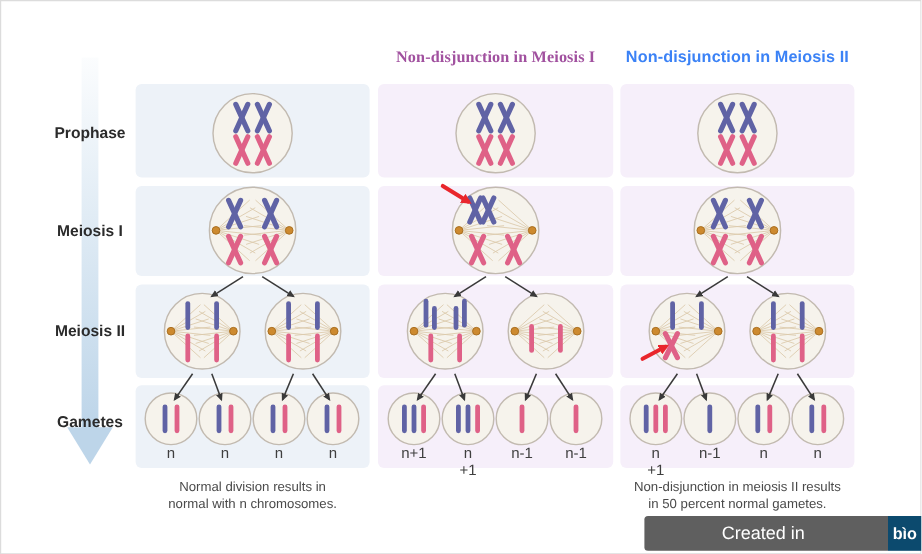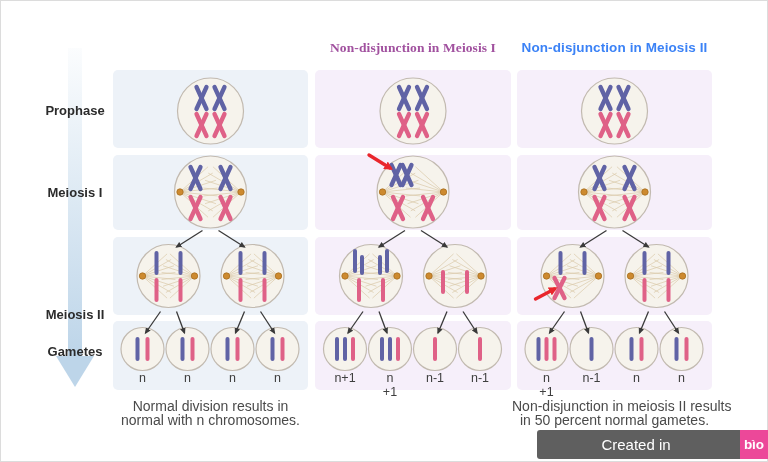--- a/index.html
+++ b/index.html
@@ -16,34 +16,34 @@
   .col-header{position:absolute;top:40px;font-size:13.5px;font-weight:bold;text-align:center;letter-spacing:.1px;}
   .h1{left:113px;width:195px;}
   .h2{left:310px;width:206px;font-family:Liberation Serif, serif;}
   .h3{left:512px;width:205px;}
   
   .panel{position:absolute;border-radius:5px;}
   .c1{left:113px;width:195px;} .c2{left:315px;width:196px;} .c3{left:517px;width:195px;}
   .r1{top:70px;height:78px;} .r2{top:155px;height:75px;} .r3{top:237px;height:78px;} .r4{top:321px;height:69px;}
   
   .row-label{position:absolute;left:14px;width:122px;text-align:center;font-size:13px;font-weight:bold;color:#2b2b2b;}
-  .rl1{top:103px;} .rl2{top:185px;} .rl3{top:268px;margin-top:39px;} .rl4{top:344px;}
+  .rl1{top:103px;} .rl2{top:185px;} .rl3{top:268px;} .rl4{top:344px;}
   
   .diagram-svg{position:absolute;left:0;top:0;width:768px;height:462px;pointer-events:none;}
   .diagram-svg text{font-family:"Liberation Sans",sans-serif;}
   
-  .caption{position:absolute;top:399px;font-size:14px;line-height:14px;color:#4a4a4a;text-align:center;}
+  .caption{position:absolute;top:399px;font-size:11px;line-height:14px;color:#4a4a4a;text-align:center;}
   .caption div{white-space:nowrap;}
   .cap1{left:113px;width:195px;} .cap2{left:310px;width:206px;} .cap3{left:512px;width:205px;}
   
   .badge{position:absolute;left:537px;top:430px;width:231px;height:29px;display:flex;}
   .badge-main{flex:1;background:#5f5f5f;color:#ffffff;display:flex;align-items:center;justify-content:center;
     font-size:15px;border-radius:3px 0 0 3px;}
   .badge-main span{margin-right:5px;}
-  .badge-logo{width:28px;background:#ec4899;color:#ffffff;font-weight:bold;font-size:13.5px;
+  .badge-logo{width:28px;background:#0c4a6e;color:#ffffff;font-weight:bold;font-size:13.5px;
     display:flex;align-items:center;justify-content:center;}
 </style>
 </head>
 <body>
 
 <div class="figure">
 
   <div class="timeline-bar"></div>
   <div class="timeline-head"></div>
 

